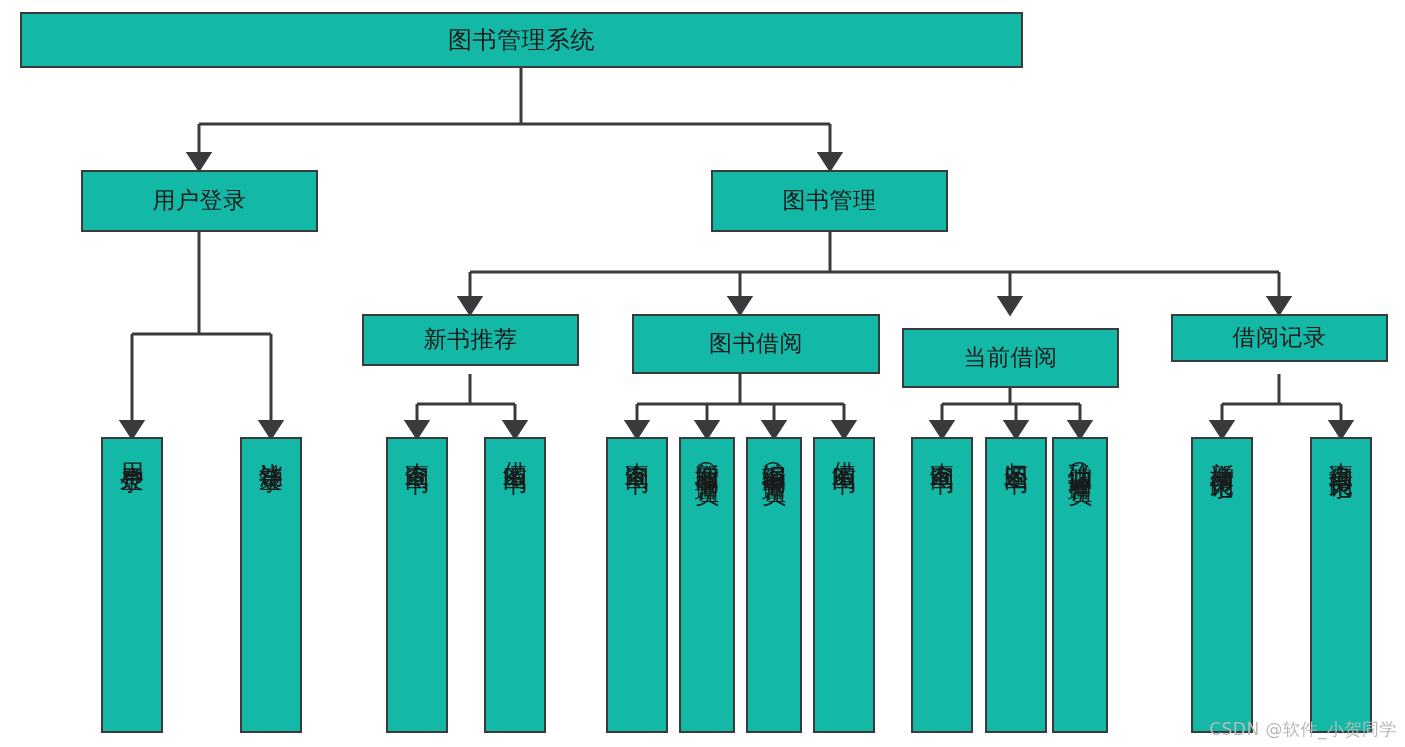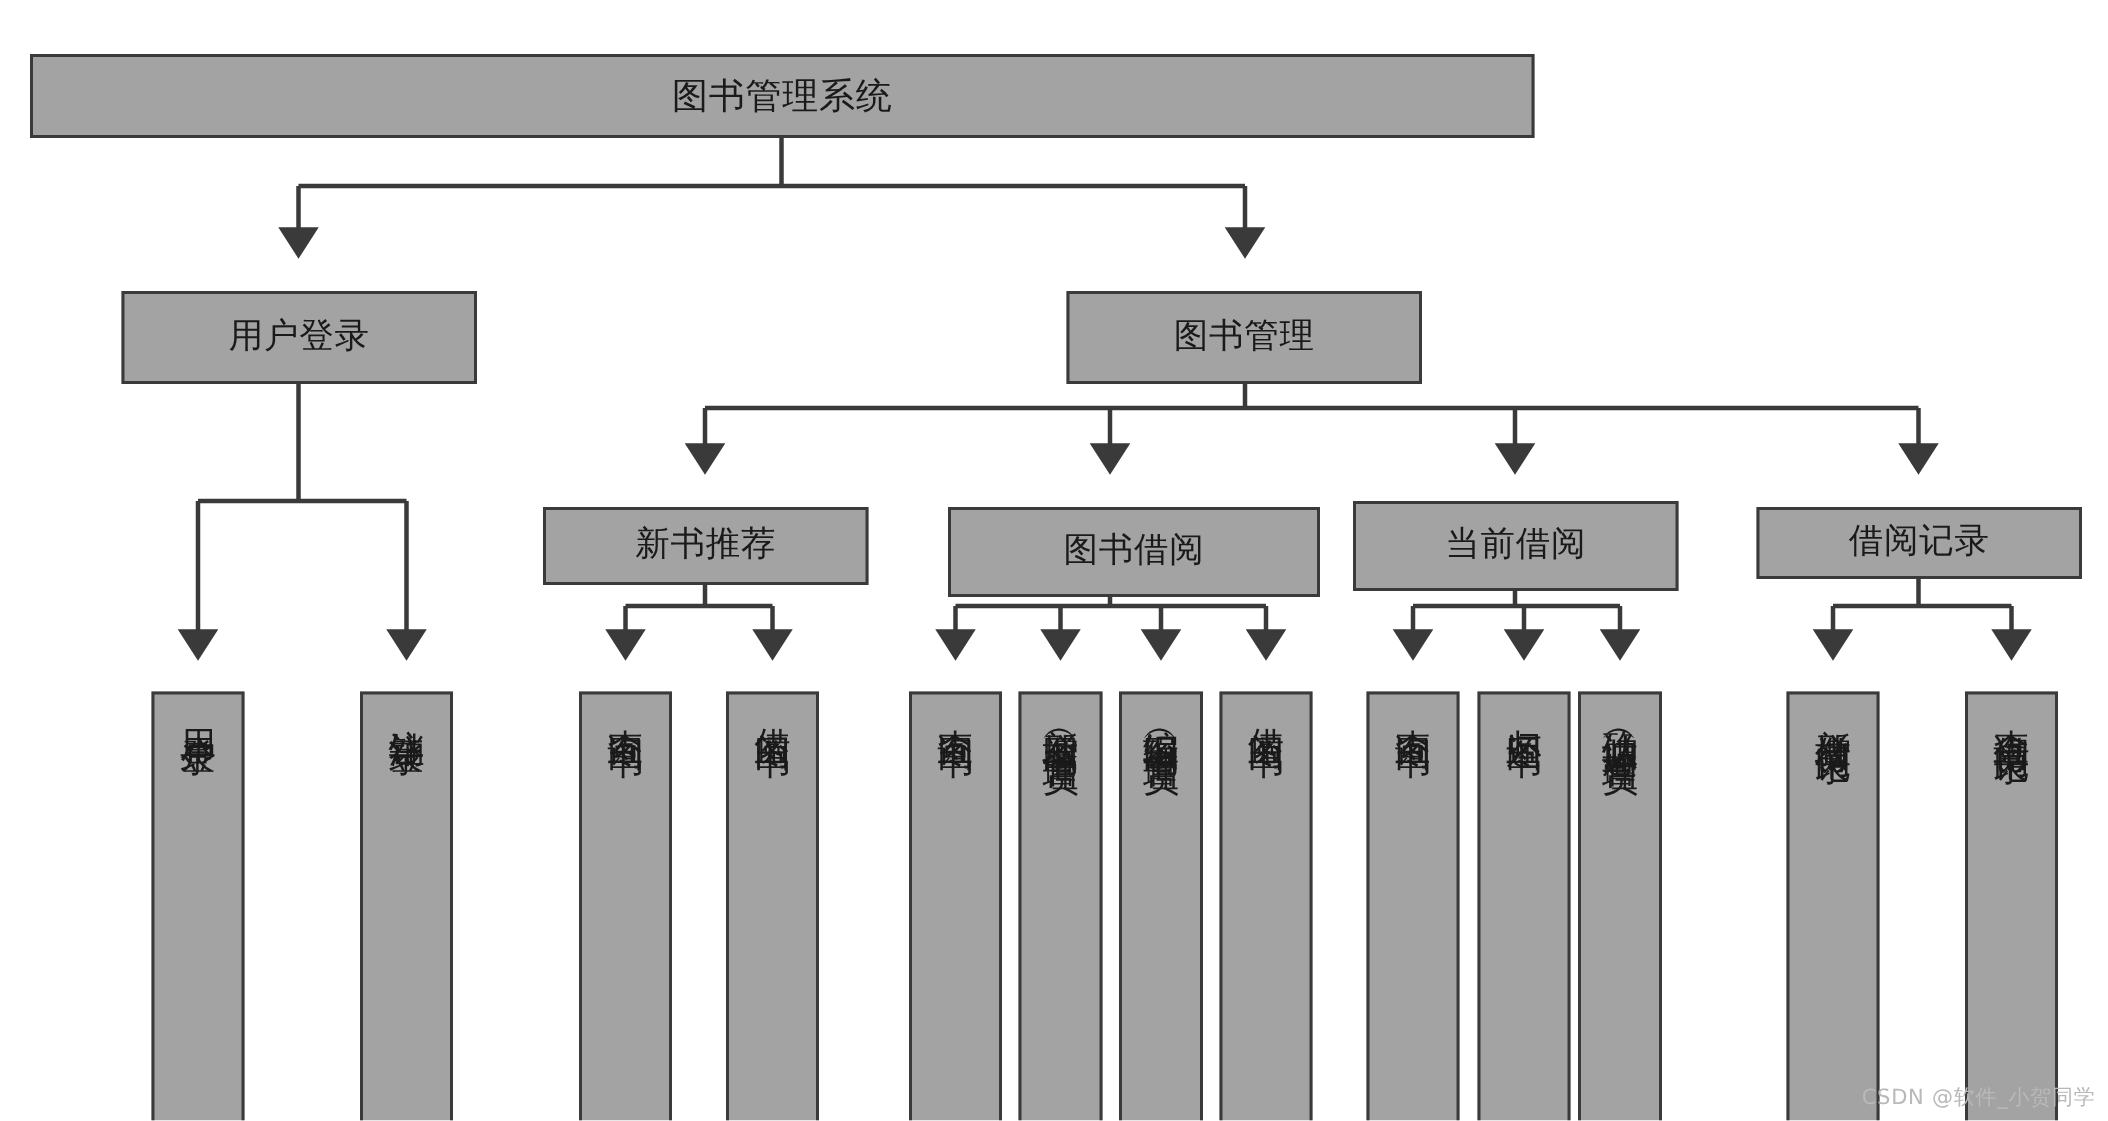--- a/index.html
+++ b/index.html
@@ -21,27 +21,26 @@
     position: absolute;
     left: 0;
     top: 0;
     width: 1405px;
     height: 747px;
     pointer-events: none;
   }
   .node {
     position: absolute;
     box-sizing: border-box;
-    background: #a3a3a3;
+    background: #14b8a6;
     border: 2.5px solid #3a3a3a;
     display: flex;
     align-items: center;
     justify-content: center;
     z-index: 2;
-    margin-top: 24px;
   }
   .node-label {
     color: #1a1a1a;
     text-align: center;
     line-height: 1.18;
     letter-spacing: 0.5px;
   }
   
   .node.horiz .node-label {
     font-size: 23px;
@@ -61,21 +60,21 @@
     text-orientation: upright;
     font-size: 24px;
     letter-spacing: 3px;
     line-height: 1;
     white-space: nowrap;
   }
   #watermark {
     position: absolute;
     right: 8px;
     bottom: 6px;
-    font-size: 14px;
+    font-size: 17px;
     color: #b9b9b9;
     letter-spacing: 0.5px;
     z-index: 5;
     white-space: nowrap;
     font-family: "DejaVu Sans", "Liberation Sans", sans-serif;
   }
 </style>
 </head>
 <body>
 
@@ -143,21 +142,21 @@
         <span class="node-label">图书管理</span>
       </div>
     </div>
   <div id="level3-layer">
       <div class="node horiz" style="left: 362px; top: 314px; width: 217px; height: 52px;">
         <span class="node-label">新书推荐</span>
       </div>
       <div class="node horiz" style="left: 632px; top: 314px; width: 248px; height: 60px;">
         <span class="node-label">图书借阅</span>
       </div>
-      <div class="node horiz" style="left: 902px; top: 310px; width: 217px; height: 60px;">
+      <div class="node horiz" style="left: 902px; top: 328px; width: 217px; height: 60px;">
         <span class="node-label">当前借阅</span>
       </div>
       <div class="node horiz" style="left: 1171px; top: 314px; width: 217px; height: 48px;">
         <span class="node-label">借阅记录</span>
       </div>
     </div>
   <div id="leaves-layer">
       <div class="node vert" style="left: 101px; top: 437px; width: 62px; height: 296px;">
         <span class="node-label">用户登录</span>
       </div>

